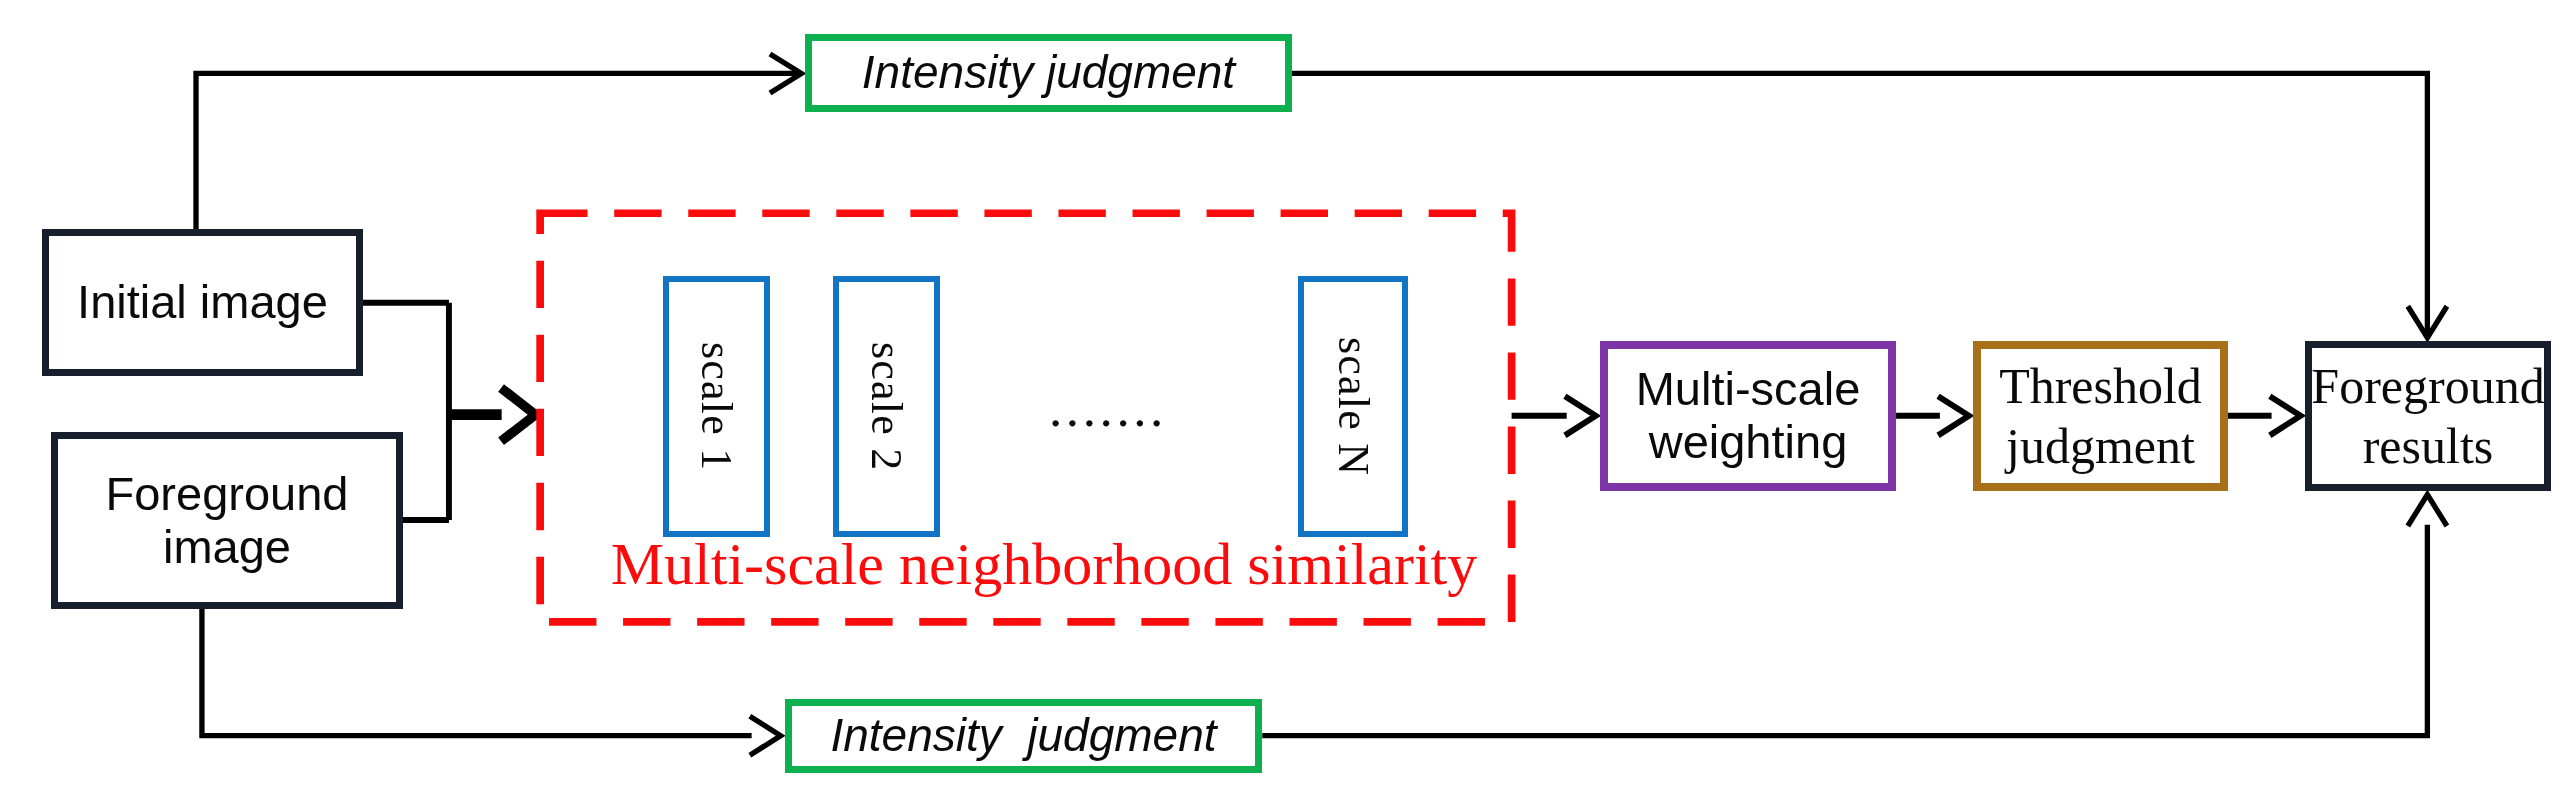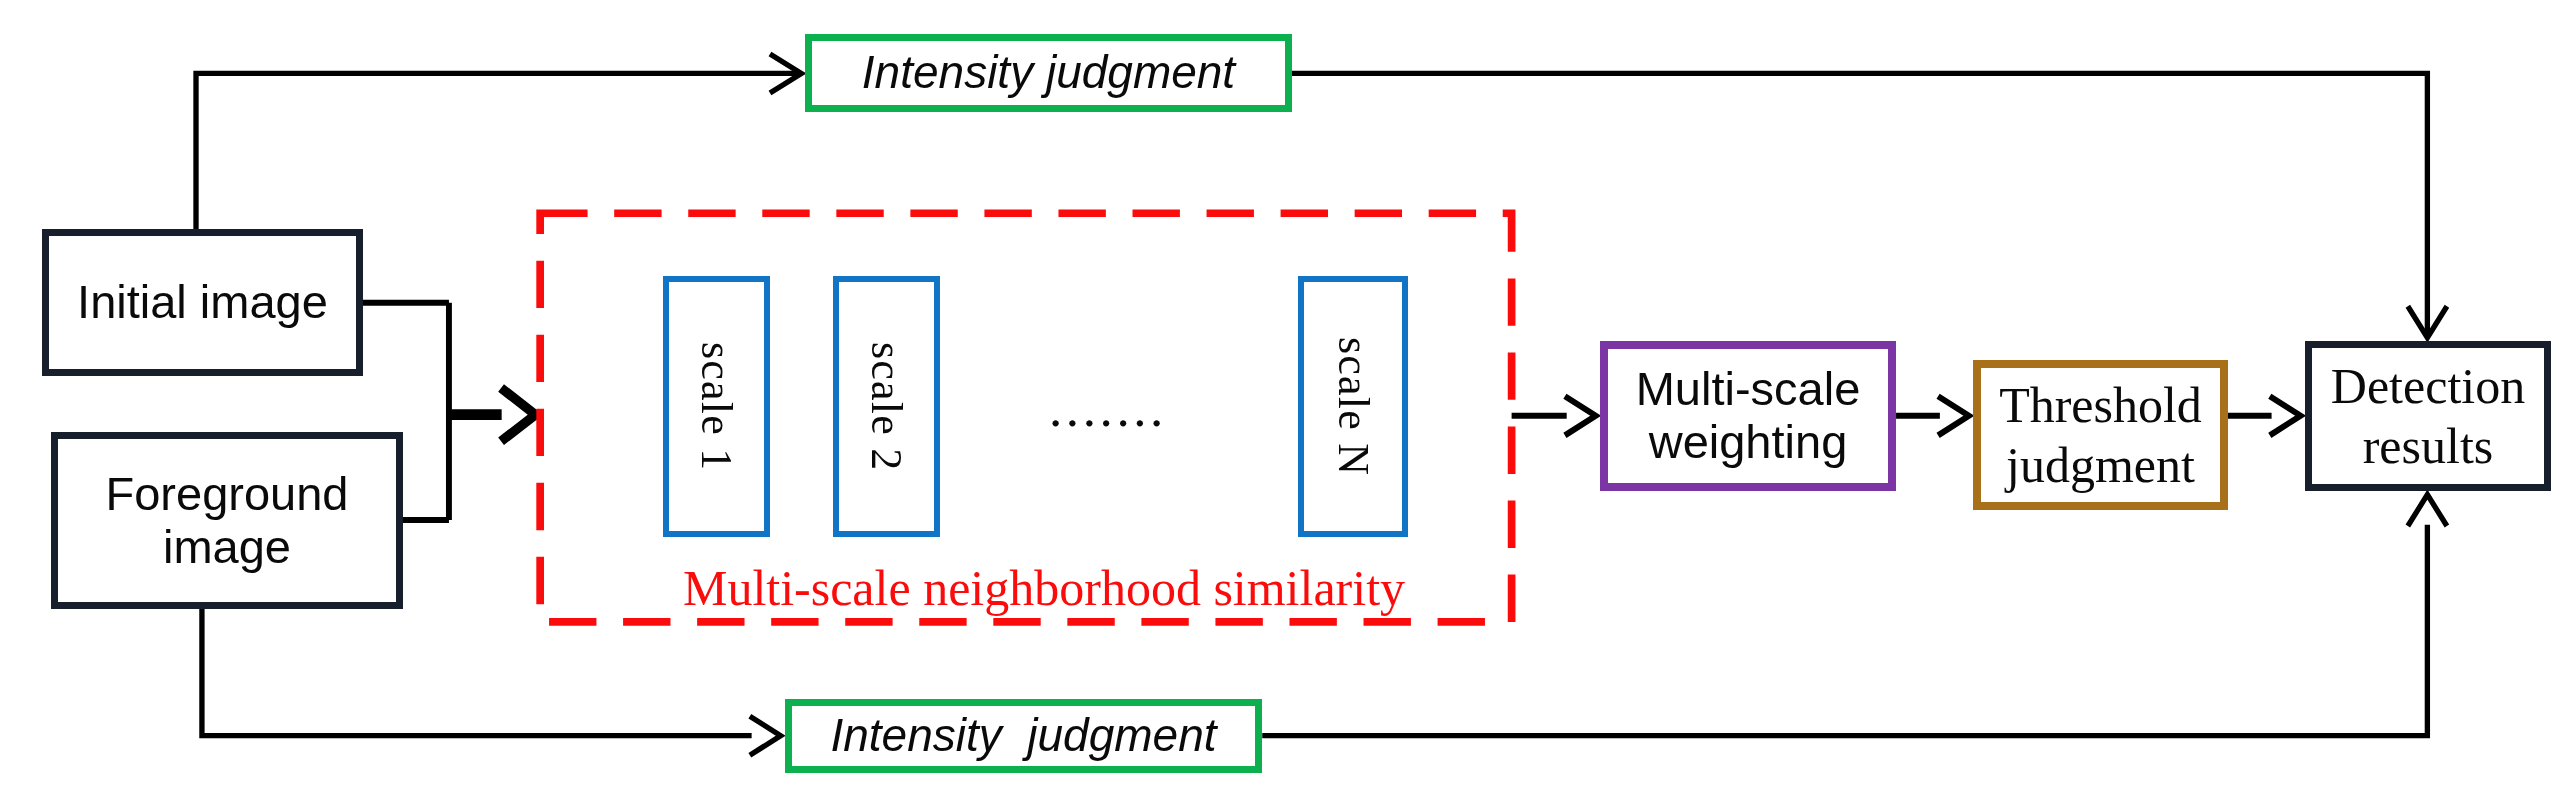--- a/index.html
+++ b/index.html
@@ -35,21 +35,21 @@
 
   .sans78 { font-size: 46px; font-style: italic; }
   .sans80 { font-size: 47px; }
   .serif84 { font-family: "Liberation Serif", serif; font-size: 50px; line-height: 1.2; }
 
   .node-initial    { left: 42px;   top: 229px;  width: 321px; height: 147px; }
   .node-foreground { left: 51px;   top: 432px;  width: 352px; height: 177px; }
   .node-int-top    { left: 805px; top: 34px;   width: 487px; height: 78px; }
   .node-int-bottom { left: 785px; top: 699px; width: 477px; height: 74px; }
   .node-msw        { left: 1600px; top: 341px;  width: 296px; height: 150px; }
-  .node-threshold  { left: 1973px; top: 360px;  width: 255px; height: 150px; }
+  .node-threshold  { left: 1973px; top: 341px;  width: 255px; height: 150px; }
   .node-detection  { left: 2305px; top: 341px;  width: 246px; height: 150px; }
 
   .node-scale1 { left: 663px; top: 276px; width: 107px; height: 261px; }
   .node-scale2 { left: 833px; top: 276px; width: 107px; height: 261px; }
   .node-scaleN { left: 1298px; top: 276px; width: 110px; height: 261px; }
   .vlabel {
     writing-mode: vertical-rl;
     text-orientation: sideways;
     font-family: "Liberation Serif", serif;
     font-size: 44px;
@@ -61,24 +61,23 @@
     left: 1043px; top: 366px; width: 130px; height: 83px;
     display: flex; align-items: center; justify-content: center;
     font-family: "Liberation Serif", serif;
     font-size: 53px; letter-spacing: 3.6px; color: #0a0a0a;
   }
   .group-label {
     position: absolute;
     left: 610px; top: 530px; width: 868px; height: 68px;
     display: flex; align-items: center; justify-content: center;
     font-family: "Liberation Serif", serif;
-    font-size: 50px;
+    font-size: 60px;
     color: #fb0c0c;
     white-space: nowrap;
-    margin-top: 24px;
   }
   .pre { white-space: pre; }
 </style>
 </head>
 <body>
 
 <div class="canvas">
 
   <svg class="wires" viewBox="0 0 4347 1359" xmlns="http://www.w3.org/2000/svg">
 
@@ -129,21 +128,21 @@
 
   <div class="node purple sans80 node-msw">
     <span>Multi-scale weighting</span>
   </div>
 
   <div class="node brown serif84 node-threshold">
     <span>Threshold judgment</span>
   </div>
 
   <div class="node navy serif84 node-detection">
-    <span>Detection results</span>
+    <span>Foreground results</span>
   </div>
 
   <div class="node blue node-scale1">
     <span class="vlabel">scale 1</span>
   </div>
 
   <div class="node blue node-scale2">
     <span class="vlabel">scale 2</span>
   </div>
 

